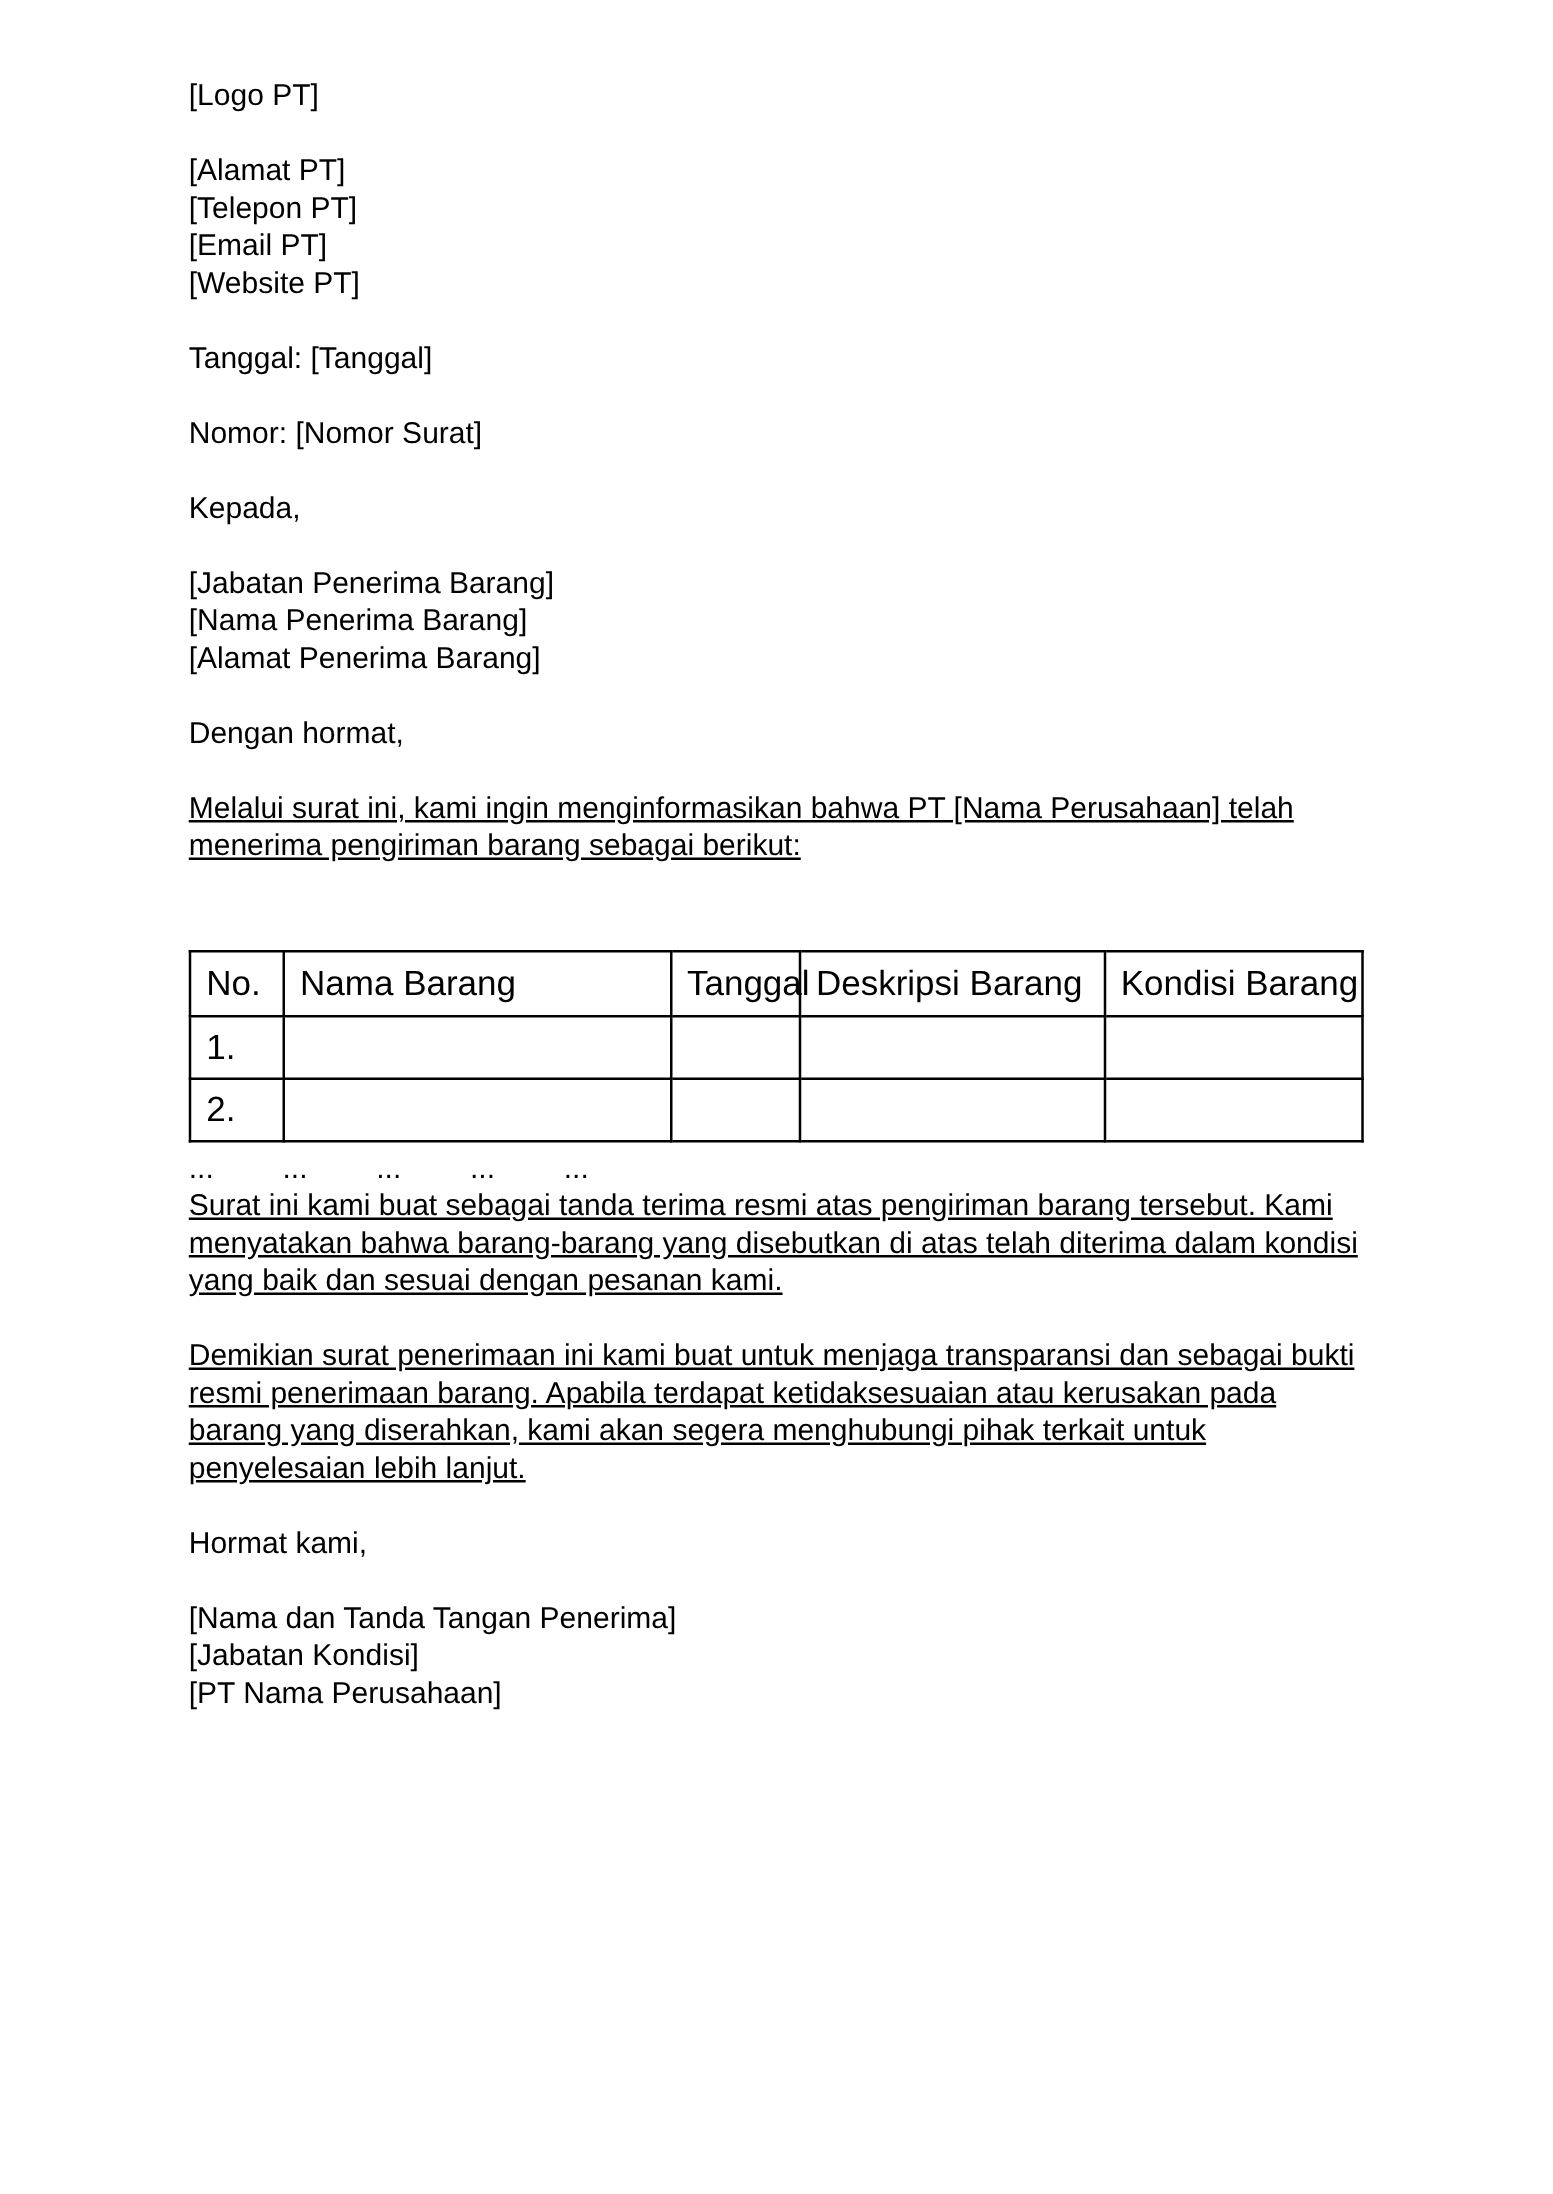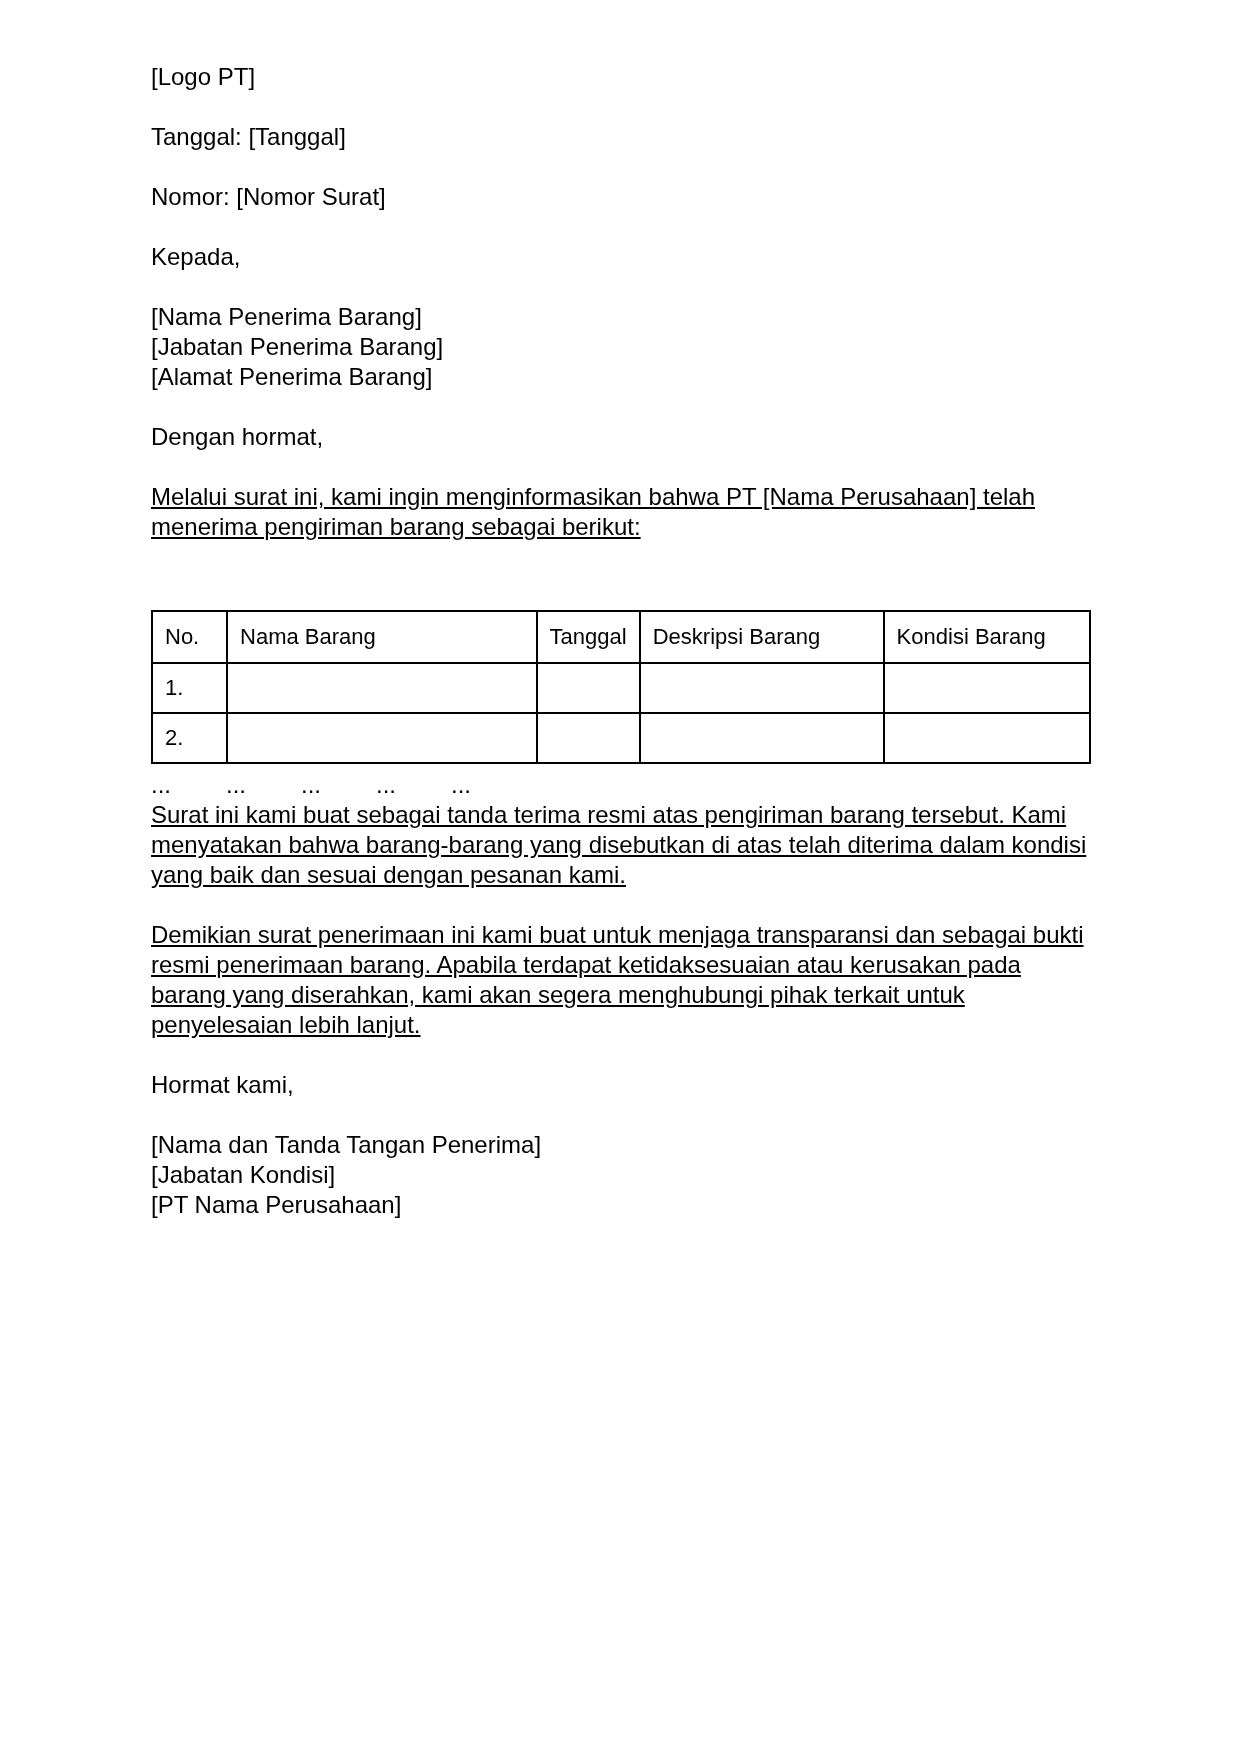--- a/index.html
+++ b/index.html
@@ -29,21 +29,21 @@
     border-collapse: collapse;
     margin-top: 68px;
     table-layout: fixed;
   }
   table.items th, table.items td {
     border: 2px solid #000000;
     font-weight: normal;
     text-align: left;
     padding: 0 0 0 12px;
     vertical-align: middle;
-    font-size: 22px;
+    font-size: 28px;
   }
   table.items th { height: 50px; }
   table.items td { height: 48px; }
   col.c-no { width: 8%; }
   col.c-nama { width: 33%; }
   col.c-jumlah { width: 11%; }
   col.c-deskripsi { width: 26%; }
   col.c-kondisi { width: 22%; }
 
   .dots-row {
@@ -58,36 +58,42 @@
 </style>
 </head>
 <body>
 
 <div class="page">
 
   <div class="block">
     <div class="line">[Logo PT]</div>
   </div>
 
+  <div class="block">
+    <div class="line">[Alamat PT]</div>
+    <div class="line">[Telepon PT]</div>
+    <div class="line">[Email PT]</div>
+    <div class="line">[Website PT]</div>
+  </div>
 
   <div class="block">
     <div class="line">Tanggal: [Tanggal]</div>
   </div>
 
   <div class="block">
     <div class="line">Nomor: [Nomor Surat]</div>
   </div>
 
   <div class="block">
     <div class="line">Kepada,</div>
   </div>
 
   <div class="block">
+    <div class="line">[Jabatan Penerima Barang]</div>
     <div class="line">[Nama Penerima Barang]</div>
-    <div class="line">[Jabatan Penerima Barang]</div>
     <div class="line">[Alamat Penerima Barang]</div>
   </div>
 
   <div class="block">
     <div class="line">Dengan hormat,</div>
   </div>
 
   <div class="para">Melalui surat ini, kami ingin menginformasikan bahwa PT [Nama Perusahaan] telah menerima pengiriman barang sebagai berikut:</div>
 
   <table class="items">

